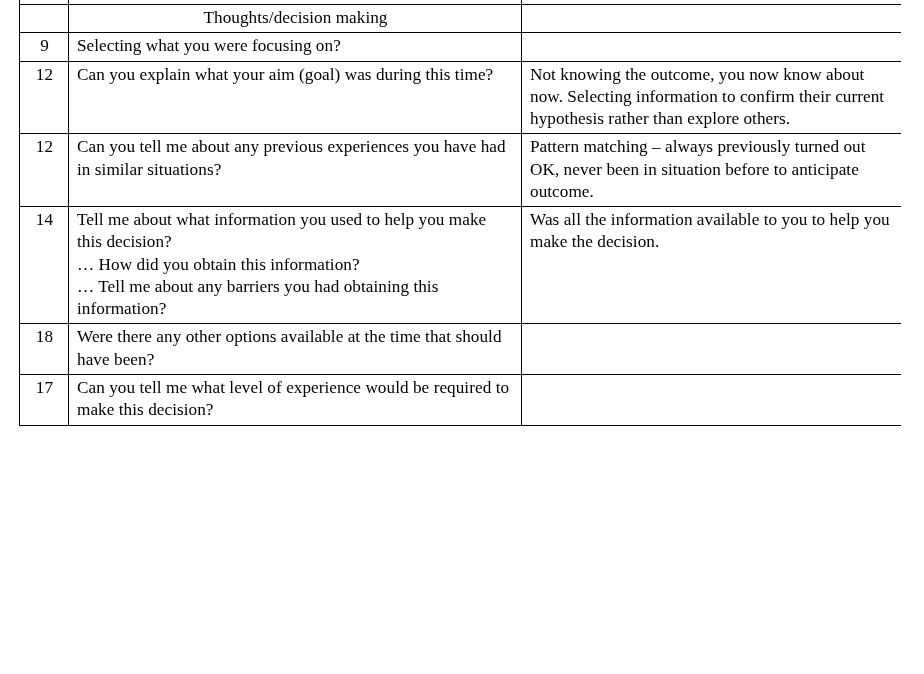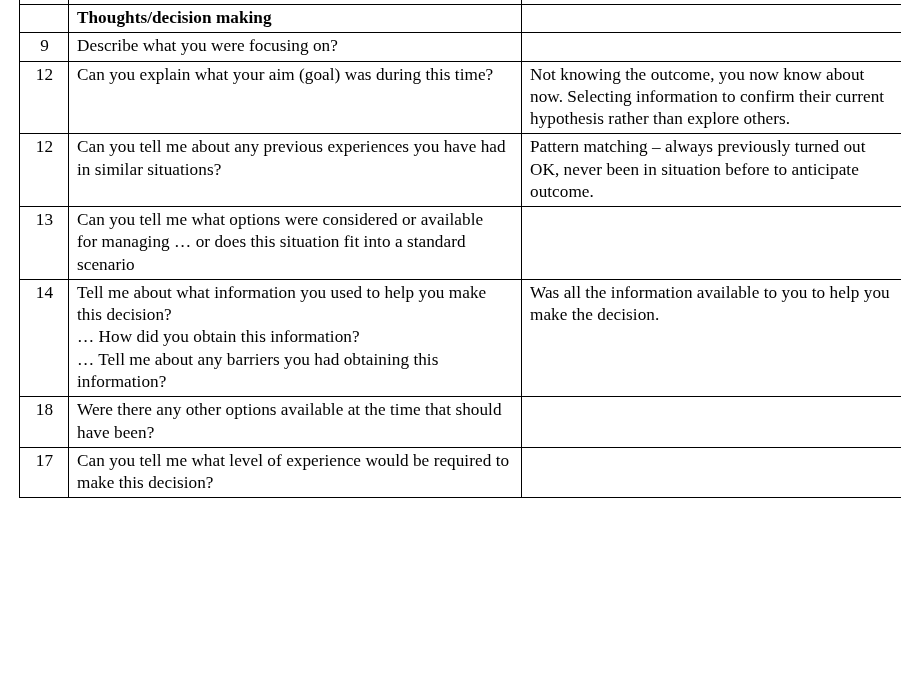--- a/index.html
+++ b/index.html
@@ -53,21 +53,22 @@
     letter-spacing: 0.05px;
   }
 
   td.num {
     text-align: center;
     padding-left: 2px;
     padding-right: 2px;
   }
 
   td.section-head {
-    font-weight: bold;
+    font-weight: normal;
+    text-align: center;
   }
 
   
   tr.cut-top td {
     height: 24px;
   }
 
   .line {
     display: block;
     white-space: pre-wrap;
@@ -93,45 +94,37 @@
         </tr>
 
         <tr>
           <td class="num"></td>
           <td class="quest section-head">Thoughts/decision making</td>
           <td class="note"></td>
         </tr>
 
         <tr>
           <td class="num">9</td>
-          <td class="quest">Describe what you were focusing on?</td>
+          <td class="quest">Selecting what you were focusing on?</td>
           <td class="note"></td>
         </tr>
 
         <tr>
           <td class="num">12</td>
           <td class="quest">Can you explain what your aim (goal) was during this time?</td>
           <td class="note">Not knowing the outcome, you now know about now. Selecting information to confirm their current hypothesis rather than explore others.</td>
         </tr>
 
 
         <tr>
           <td class="num">12</td>
           <td class="quest">Can you tell me about any previous experiences you have had in similar situations?</td>
           <td class="note">Pattern matching – always previously turned out OK, never been in situation before to anticipate outcome.</td>
         </tr>
 
-        <tr>
-          <td class="num">13</td>
-          <td class="quest">
-            <span class="line">Can you tell me what options were considered or available</span>
-            <span class="line">for managing … or does this situation fit into a standard scenario</span>
-          </td>
-          <td class="note"></td>
-        </tr>
 
         <tr>
           <td class="num">14</td>
           <td class="quest">
             <span class="line">Tell me about what information you used to help you make this decision?</span>
             <span class="line">… How did you obtain this information?</span>
             <span class="line">… Tell me about any barriers you had obtaining this information?</span>
           </td>
           <td class="note">Was all the information available to you to help you make the decision.</td>
         </tr>

